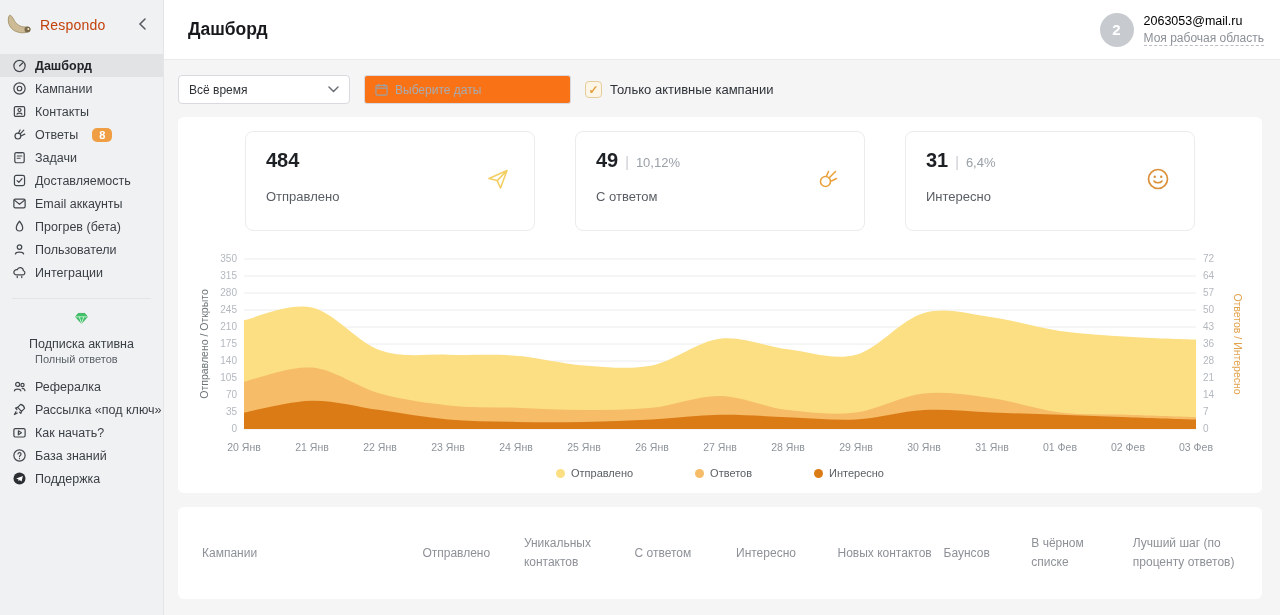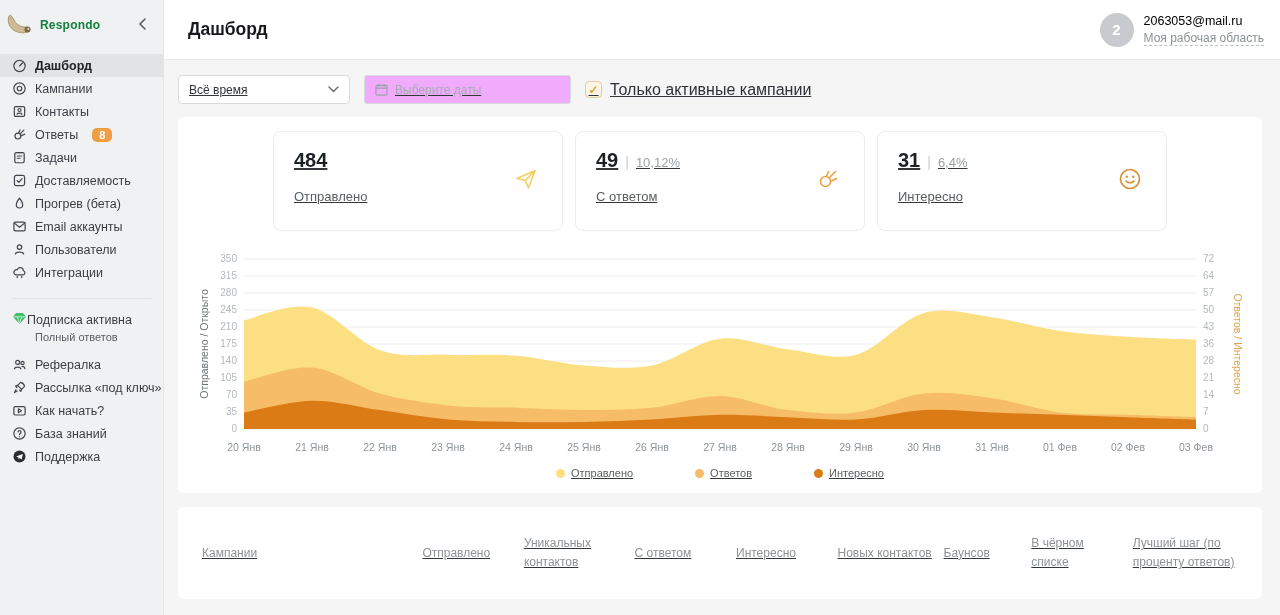--- a/index.html
+++ b/index.html
@@ -4,53 +4,53 @@
 <style>
   * { box-sizing: border-box; margin: 0; padding: 0; }
   html,body { width:1280px; height:615px; overflow:hidden; }
   body { font-family:"Liberation Sans", sans-serif; background:#f5f5f6; color:#33373c; }
   .app { display:flex; width:1280px; height:615px; }
 
   
   .sidebar { width:164px; min-width:164px; background:#f0f1f2; border-right:1px solid #e4e5e7; padding-top:8px; display:flex; flex-direction:column; }
   .logo-row { display:flex; align-items:center; gap:4px; padding:0 10px 0 6px; height:34px; margin-bottom:12px; }
   .logo-img svg { display:block; }
-  .logo-text { font-size:12px; font-weight:bold; color:#15803d; letter-spacing:.2px; flex:1; }
+  .logo-text { font-size:14px; font-weight:normal; color:#c2410c; letter-spacing:.2px; flex:1; }
   .collapse-btn { background:none; border:none; color:#5a5f66; font-size:14px; cursor:pointer; padding:2px 6px; }
   .nav-item { display:flex; align-items:center; gap:8px; height:23px; padding:0 12px; font-size:12.5px; color:#3a3f45; cursor:pointer; white-space:nowrap; }
   .nav-item .ni-icon { display:flex; width:15px; justify-content:center; color:#42474d; }
   .nav-item.active { background:#e2e3e5; color:#202327; font-weight:bold; }
   .badge { background:#ef9e44; color:#fff; font-size:11px; font-weight:bold; border-radius:5px; padding:1px 7px; margin-left:6px; }
   .side-divider { border-top:1px solid #e3e4e6; margin:14px 12px 12px; }
   .sub-block { padding:0 12px; margin-bottom:4px; }
-  .sub-row { display:flex; align-items:center; font-size:12.5px; color:#3a3f45; }
+  .sub-row { display:flex; align-items:center; gap:8px; font-size:12.5px; color:#3a3f45;flex-direction:column; }
   .sub-sub { font-size:11px; color:#5c6167; margin:2px 0 6px 23px; }
 
   
   .main { flex:1; display:flex; flex-direction:column; min-width:0; }
   .top-header { background:#fff; height:60px; border-bottom:1px solid #e9eaec; display:flex; align-items:center; justify-content:space-between; padding:0 16px 0 24px; }
   .page-title { font-size:17.5px; font-weight:bold; color:#16181c; }
   .user-block { display:flex; align-items:center; gap:10px; }
   .avatar { width:34px; height:34px; border-radius:50%; background:#c7cbd0; color:#fff; font-size:15px; font-weight:bold; display:flex; align-items:center; justify-content:center; }
   .user-email { font-size:12.5px; color:#000000; }
   .workspace-link { font-size:12px; color:#8b9097; border-bottom:1px dashed #b9bec5; display:inline-block; cursor:pointer; margin-top:2px; }
 
-  .content { flex:1; padding:15px 18px 0 14px; overflow:hidden;text-decoration:underline; }
+  .content { flex:1; padding:15px 18px 0 14px; overflow:hidden; }
   .filter-row { display:flex; align-items:center; margin-bottom:13px; }
   .select-box { width:172px; height:29px; background:#fff; border:1px solid #d8dadf; border-radius:4px; display:flex; align-items:center; justify-content:space-between; padding:0 10px; font-size:12px; color:#2e3237; cursor:pointer; }
-  .date-box { width:207px; height:29px; background:#f0abfc; border:1px solid #d8dadf; border-radius:3px; display:flex; align-items:center; gap:7px; padding:0 10px; margin-left:14px; }
+  .date-box { width:207px; height:29px; background:#f97316; border:1px solid #d8dadf; border-radius:3px; display:flex; align-items:center; gap:7px; padding:0 10px; margin-left:14px; }
   .date-box input { border:none; outline:none; font-size:12px; width:150px; font-family:"Liberation Sans",sans-serif; color:#2e3237; background:transparent; }
   .date-box input::placeholder { color:#a6acb4; }
   .chk-wrap { display:flex; align-items:center; gap:8px; margin-left:14px; cursor:pointer; }
   .chk-box { width:17px; height:17px; border:1px solid #e5cc9b; background:#fdf6e6; border-radius:4px; display:flex; align-items:center; justify-content:center; color:#e39f3c; font-size:12px; font-weight:bold; }
-  .chk-label { font-size:16px; color:#2e3237; }
+  .chk-label { font-size:13px; color:#2e3237; }
 
   .panel { background:#fff; border-radius:6px; }
   .chart-panel { padding:14px 20px 10px; }
-  .cards { display:flex; justify-content:center; gap:12px; margin-bottom:20px; }
+  .cards { display:flex; justify-content:center; gap:40px; margin-bottom:20px; }
   .stat-card { width:290px; height:100px; border:1px solid #ececee; border-radius:8px; padding:17px 20px; position:relative; }
   .card-top { display:flex; align-items:baseline; }
   .card-value { font-size:20px; font-weight:bold; color:#1d2024; }
   .card-sep { color:#caccd1; margin:0 7px; font-size:14px; }
   .card-pct { font-size:13px; color:#9aa0a7; }
   .card-label { font-size:13px; color:#595e64; margin-top:17px; }
   .card-icon { position:absolute; right:24px; top:50%; transform:translateY(-50%); }
 
   .chart-wrap svg { display:block; }
   .legend { display:flex; justify-content:center; gap:62px; margin-top:4px; padding-bottom:4px; }
@@ -135,33 +135,33 @@
             <svg width="15" height="15" viewBox="0 0 16 16">
               <rect x="2.6" y="2.6" width="10.8" height="10.8" rx="2" fill="none" stroke="currentColor" stroke-width="1.3" stroke-linecap="round" stroke-linejoin="round"></rect>
               <path d="M5.4 8.1 l1.9 1.9 l3.4-4" fill="none" stroke="currentColor" stroke-width="1.3" stroke-linecap="round" stroke-linejoin="round"></path>
             </svg>
           </span>
           <span>Доставляемость</span>
         </div>
         <div class="nav-item">
           <span class="ni-icon">
             <svg width="15" height="15" viewBox="0 0 16 16">
-              <path d="M8 2.4 C5.6 5.4 4.6 7.4 4.6 9.4 a3.4 3.4 0 0 0 6.8 0 C11.4 7.4 10.4 5.4 8 2.4 Z" fill="none" stroke="currentColor" stroke-width="1.3" stroke-linecap="round" stroke-linejoin="round"></path>
-            </svg>
-          </span>
-          <span>Прогрев (бета)</span>
-        </div>
-        <div class="nav-item">
-          <span class="ni-icon">
-            <svg width="15" height="15" viewBox="0 0 16 16">
               <rect x="2" y="3.4" width="12" height="9.2" rx="1.4" fill="none" stroke="currentColor" stroke-width="1.3" stroke-linecap="round" stroke-linejoin="round"></rect>
               <path d="M2.6 4.4 L8 8.8 L13.4 4.4" fill="none" stroke="currentColor" stroke-width="1.3" stroke-linecap="round" stroke-linejoin="round"></path>
             </svg>
           </span>
           <span>Email аккаунты</span>
+        </div>
+        <div class="nav-item">
+          <span class="ni-icon">
+            <svg width="15" height="15" viewBox="0 0 16 16">
+              <path d="M8 2.4 C5.6 5.4 4.6 7.4 4.6 9.4 a3.4 3.4 0 0 0 6.8 0 C11.4 7.4 10.4 5.4 8 2.4 Z" fill="none" stroke="currentColor" stroke-width="1.3" stroke-linecap="round" stroke-linejoin="round"></path>
+            </svg>
+          </span>
+          <span>Прогрев (бета)</span>
         </div>
         <div class="nav-item">
           <span class="ni-icon">
             <svg width="15" height="15" viewBox="0 0 16 16">
               <circle cx="8" cy="5.4" r="2.4" fill="none" stroke="currentColor" stroke-width="1.3" stroke-linecap="round" stroke-linejoin="round"></circle>
               <path d="M3.6 12.8 C4.2 10.2 11.8 10.2 12.4 12.8" fill="none" stroke="currentColor" stroke-width="1.3" stroke-linecap="round" stroke-linejoin="round"></path>
             </svg>
           </span>
           <span>Пользователи</span>
         </div>

